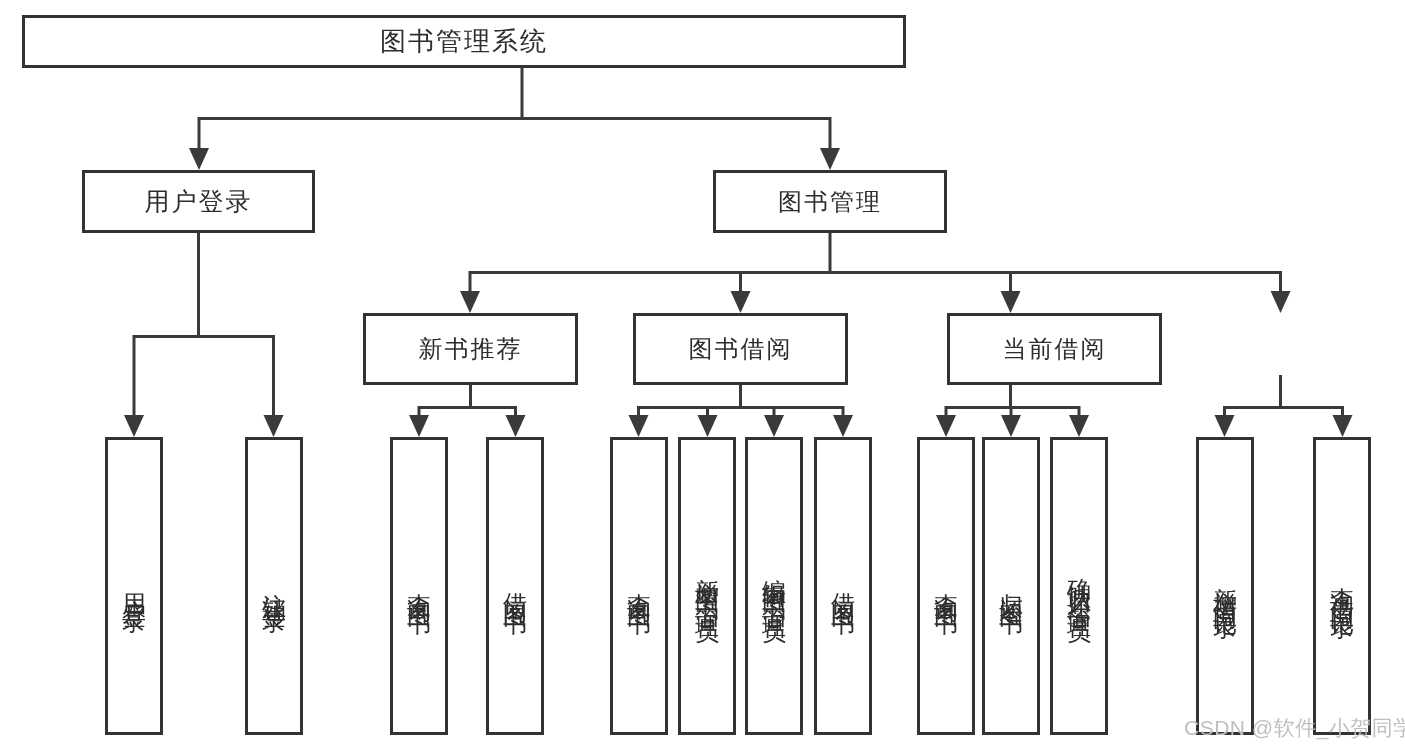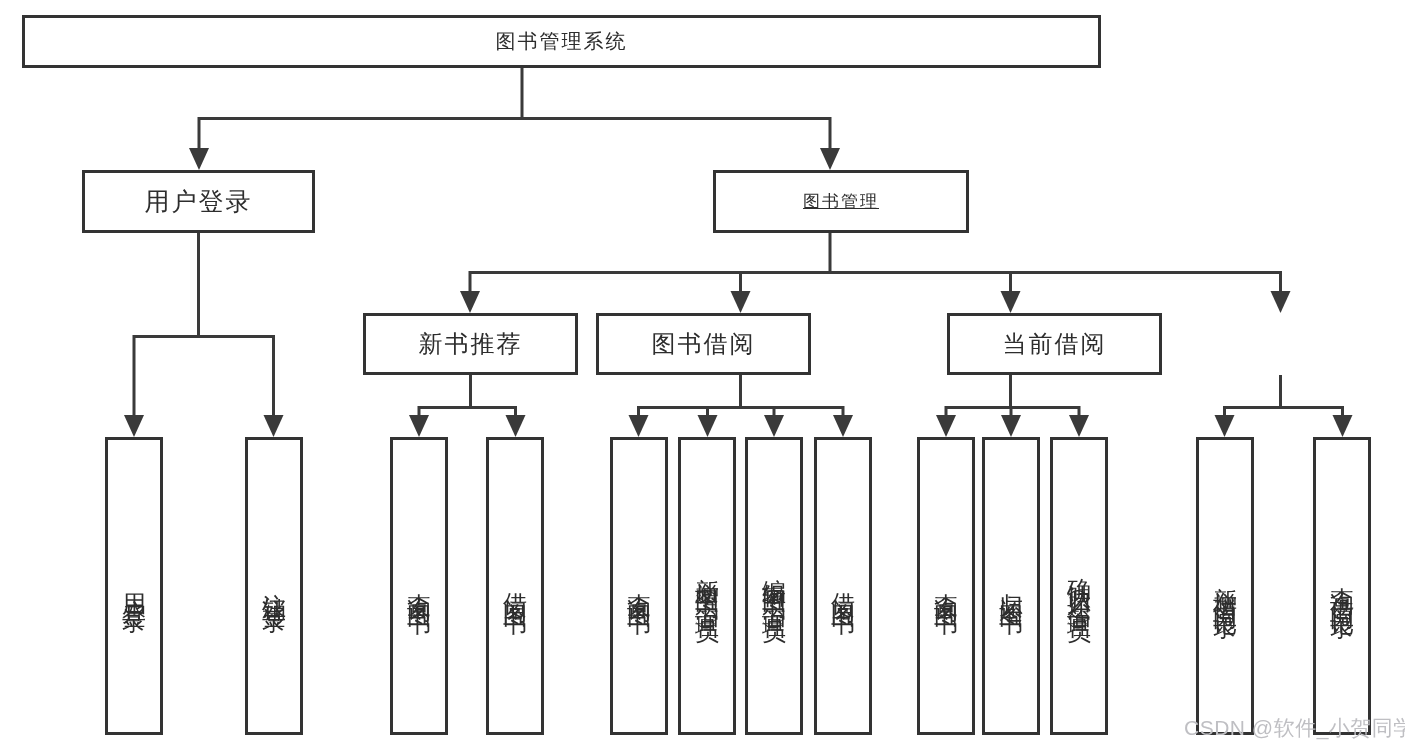--- a/index.html
+++ b/index.html
@@ -17,28 +17,28 @@
     box-sizing: border-box;
     background: #ffffff;
     border: 3px solid #333333;
     display: flex;
     align-items: center;
     justify-content: center;
     text-align: center;
   }
   .box .lbl { display: block; letter-spacing: 2px; }
   
-  #root-box { left: 22px; top: 15px; width: 1079px; height: 53px; font-size: 20px; }
+  #root-box { left: 22px; top: 15px; width: 884px; height: 53px; font-size: 26px; }
   
   #n-user-login { left: 82px;  top: 170px; width: 233px; height: 63px; font-size: 25px; }
-  #n-book-mgmt  { left: 713px; top: 170px; width: 256px; height: 63px; font-size: 17px; text-decoration: underline; }
+  #n-book-mgmt  { left: 713px; top: 170px; width: 234px; height: 63px; font-size: 24px; }
   
-  .l3 { top: 313px; width: 215px; height: 62px; font-size: 24px; }
+  .l3 { top: 313px; width: 215px; height: 72px; font-size: 24px; }
   #n-new-book   { left: 363px; }
-  #n-borrowing  { left: 596px; }
+  #n-borrowing  { left: 633px; }
   #n-current    { left: 903px; margin-left: 44px; }
   #n-records    { left: 1173px; }
   
   .leaf { top: 437px; width: 58px; height: 298px; font-size: 24px; }
   .leaf .lbl {
     writing-mode: vertical-rl;
     text-orientation: mixed;
     letter-spacing: 6px;
     line-height: 1;
     white-space: nowrap;

